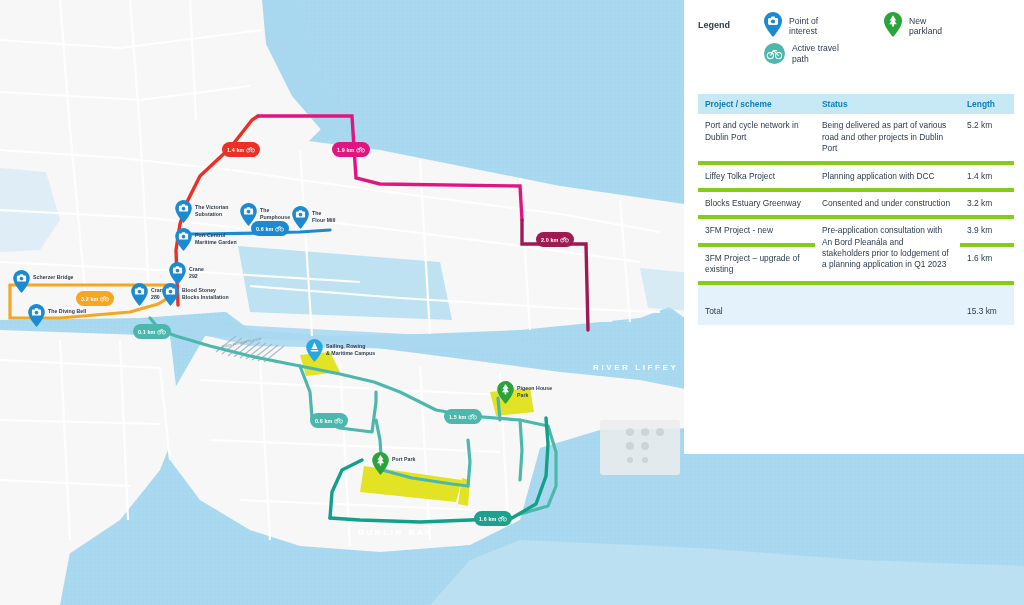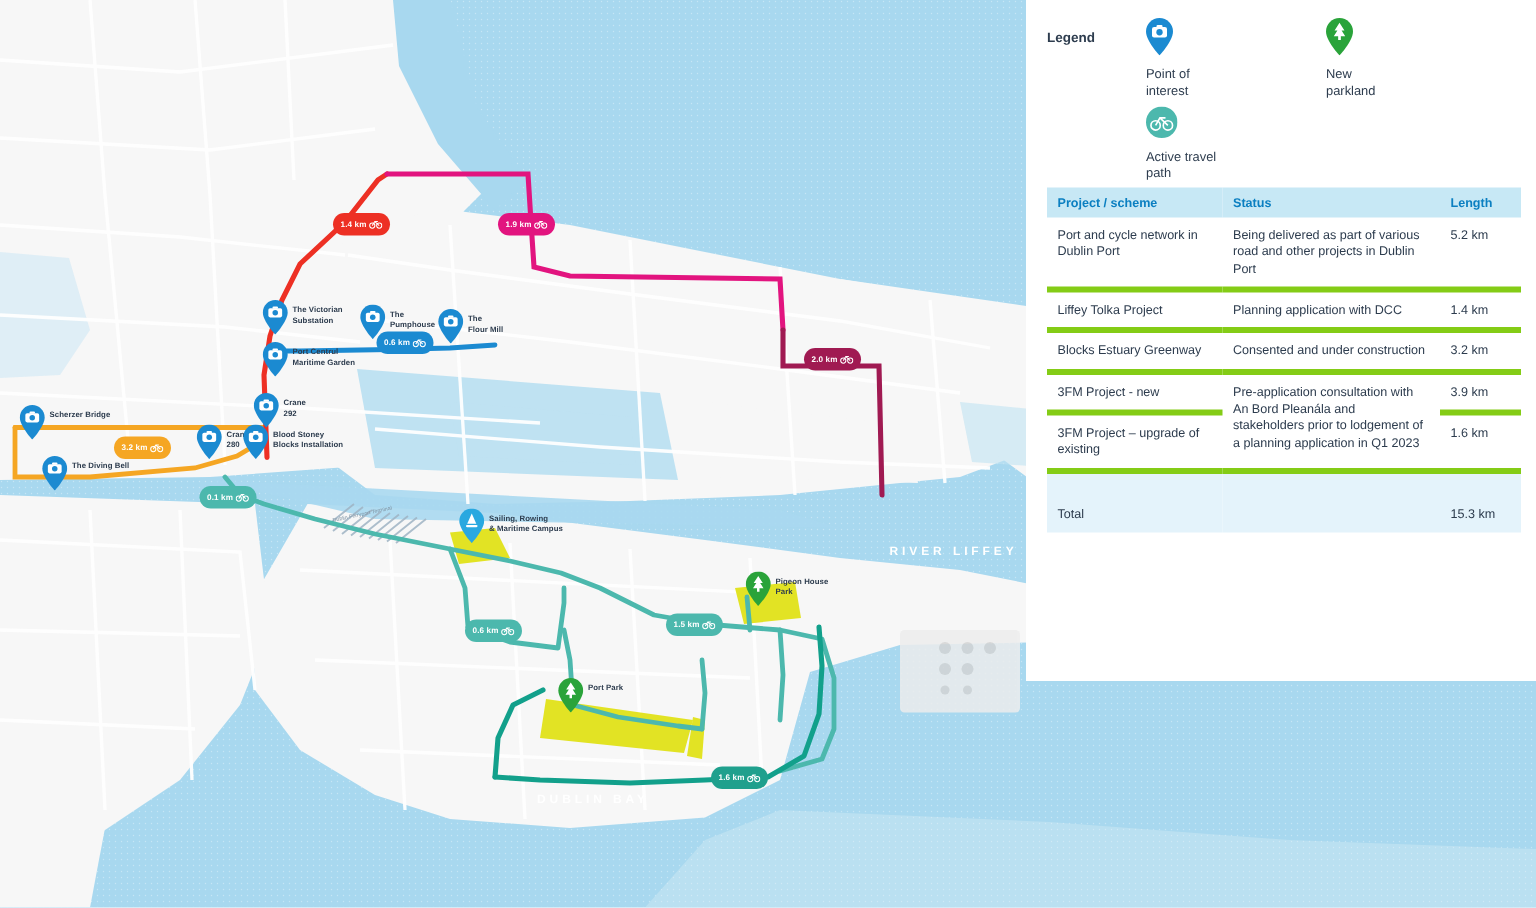--- a/index.html
+++ b/index.html
@@ -85,31 +85,31 @@
     font-weight: bold;
     color: #2d3c4e;
     width: 66px;
     padding-top: 8px;
   }
   .legend-grid {
     display: grid;
     grid-template-columns: 120px 130px;
     grid-row-gap: 6px;
   }
-  .legend-item { display: flex; align-items: flex-start; gap: 7px; flex-direction: column; }
+  .legend-item { display: flex; align-items: flex-end; gap: 7px; }
   .legend-icon { flex: 0 0 auto; display: flex; align-items: center; justify-content: center; }
   .legend-text {
     font-size: 8.6px;
     line-height: 1.25;
     color: #2d3c4e;
   }
 
   
   table.projects {
-    margin: 4px 10px 0 14px;
+    margin: 30px 10px 0 14px;
     width: 316px;
     border-collapse: collapse;
     table-layout: fixed;
   }
   table.projects th {
     background: #c7e8f5;
     color: #0b7fc1;
     font-size: 8.4px;
     font-weight: bold;
     text-align: left;

